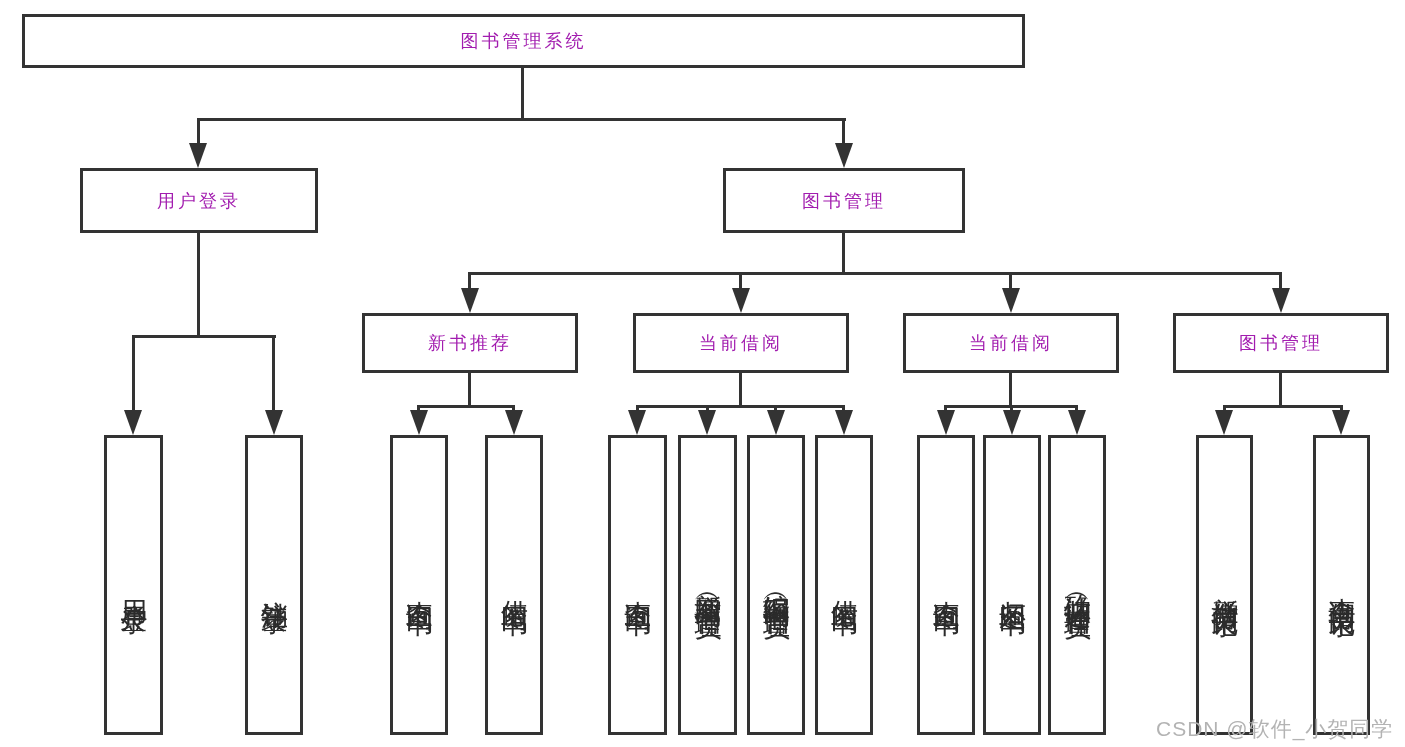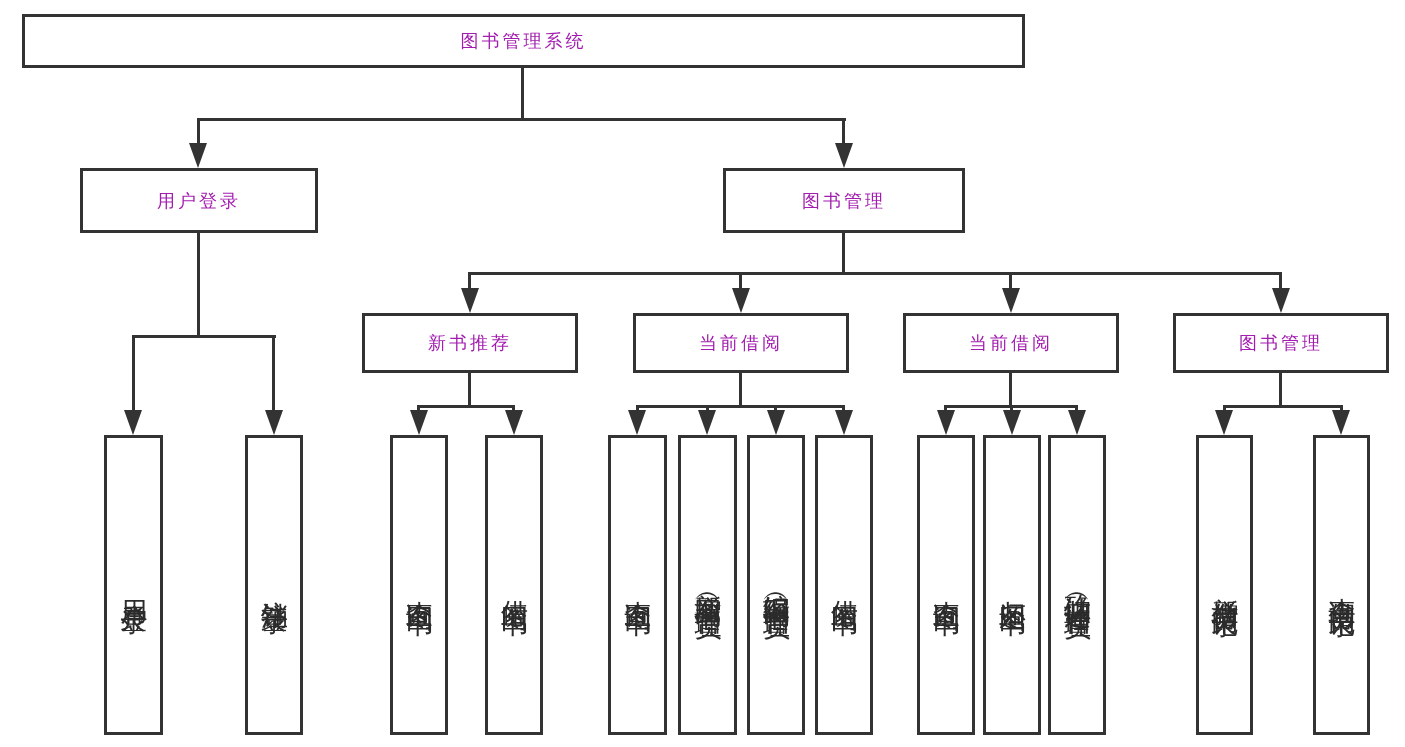--- a/index.html
+++ b/index.html
@@ -168,14 +168,15 @@
     <span class="vtext">确认归还（管理员）</span>
   </div>
 
   <div class="box leaf" style="left:1196px;width:57px">
     <span class="vtext">新增借阅记录</span>
   </div>
   <div class="box leaf" style="left:1313px;width:57px">
     <span class="vtext">查询借阅记录</span>
   </div>
 
+  <div class="watermark">CSDN @软件_小贺同学</div>
 
 </div>
 
 </body></html>

